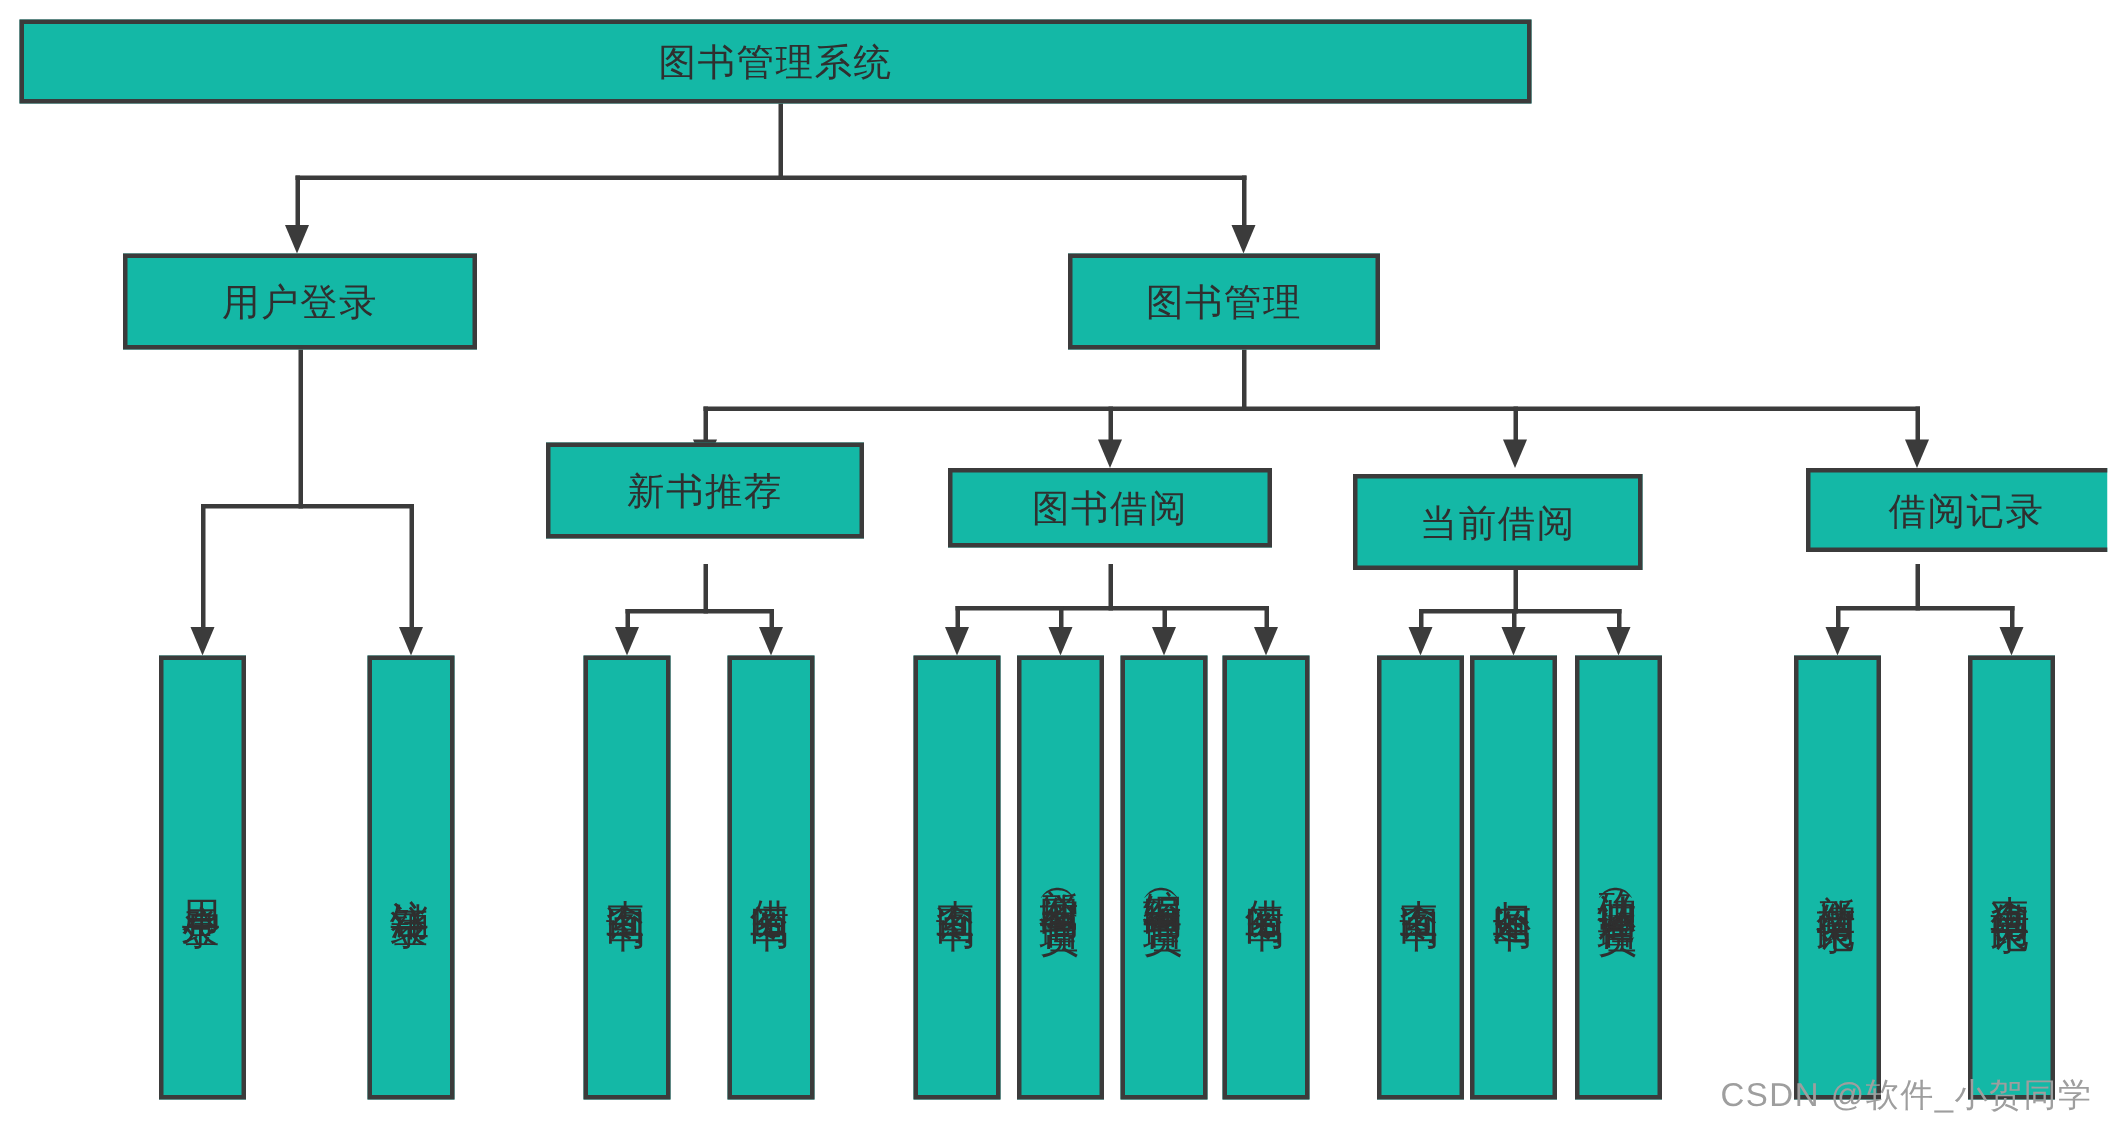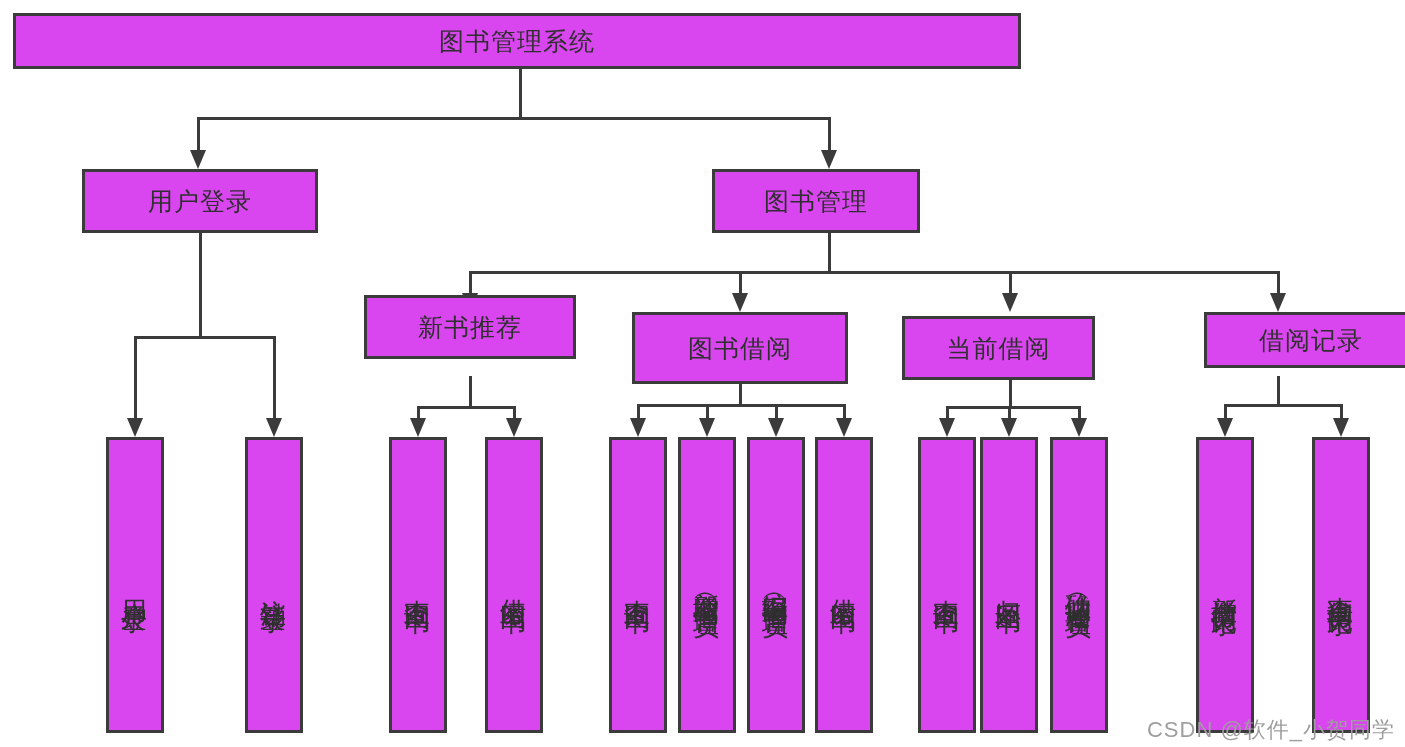--- a/index.html
+++ b/index.html
@@ -2,21 +2,21 @@
 <html><head>
 <meta charset="utf-8">
 <style>
   html,body { margin:0; padding:0; background:#ffffff; }
   .stage {
     position:relative; width:1405px; height:747px; background:#ffffff;
     font-family:"Liberation Sans", sans-serif; overflow:hidden;
   }
   .box {
     position:absolute; box-sizing:border-box;
-    border:3px solid #3b3b3b; background:#d946ef;
+    border:3px solid #3b3b3b; background:#14b8a6;
     display:flex; align-items:center; justify-content:center;
     color:#2f2f2f;
   }
   .hlabel { font-size:25px; letter-spacing:1px; white-space:nowrap; }
   .vtext  {
     writing-mode:vertical-rl; text-orientation:mixed;
     font-size:26px; letter-spacing:3px; color:#2f2f2f;
   }
   .leafbox { top:437px; width:58px; height:296px; }
   .hline { position:absolute; height:3px; background:#3b3b3b; }
@@ -102,21 +102,21 @@
   <div class="box" style="left:82px;top:169px;width:236px;height:64px">
     <span class="hlabel">用户登录</span>
   </div>
   <div class="box" style="left:712px;top:169px;width:208px;height:64px">
     <span class="hlabel">图书管理</span>
   </div>
 
   <div class="box" style="left:364px;top:295px;width:212px;height:64px">
     <span class="hlabel">新书推荐</span>
   </div>
-  <div class="box" style="left:632px;top:312px;width:216px;height:72px">
+  <div class="box" style="left:632px;top:312px;width:216px;height:53px">
     <span class="hlabel">图书借阅</span>
   </div>
   <div class="box" style="left:902px;top:316px;width:193px;height:64px">
     <span class="hlabel">当前借阅</span>
   </div>
   <div class="box" style="left:1204px;top:312px;width:214px;height:56px">
     <span class="hlabel">借阅记录</span>
   </div>
 
   <div class="box leafbox" style="left:106px">

